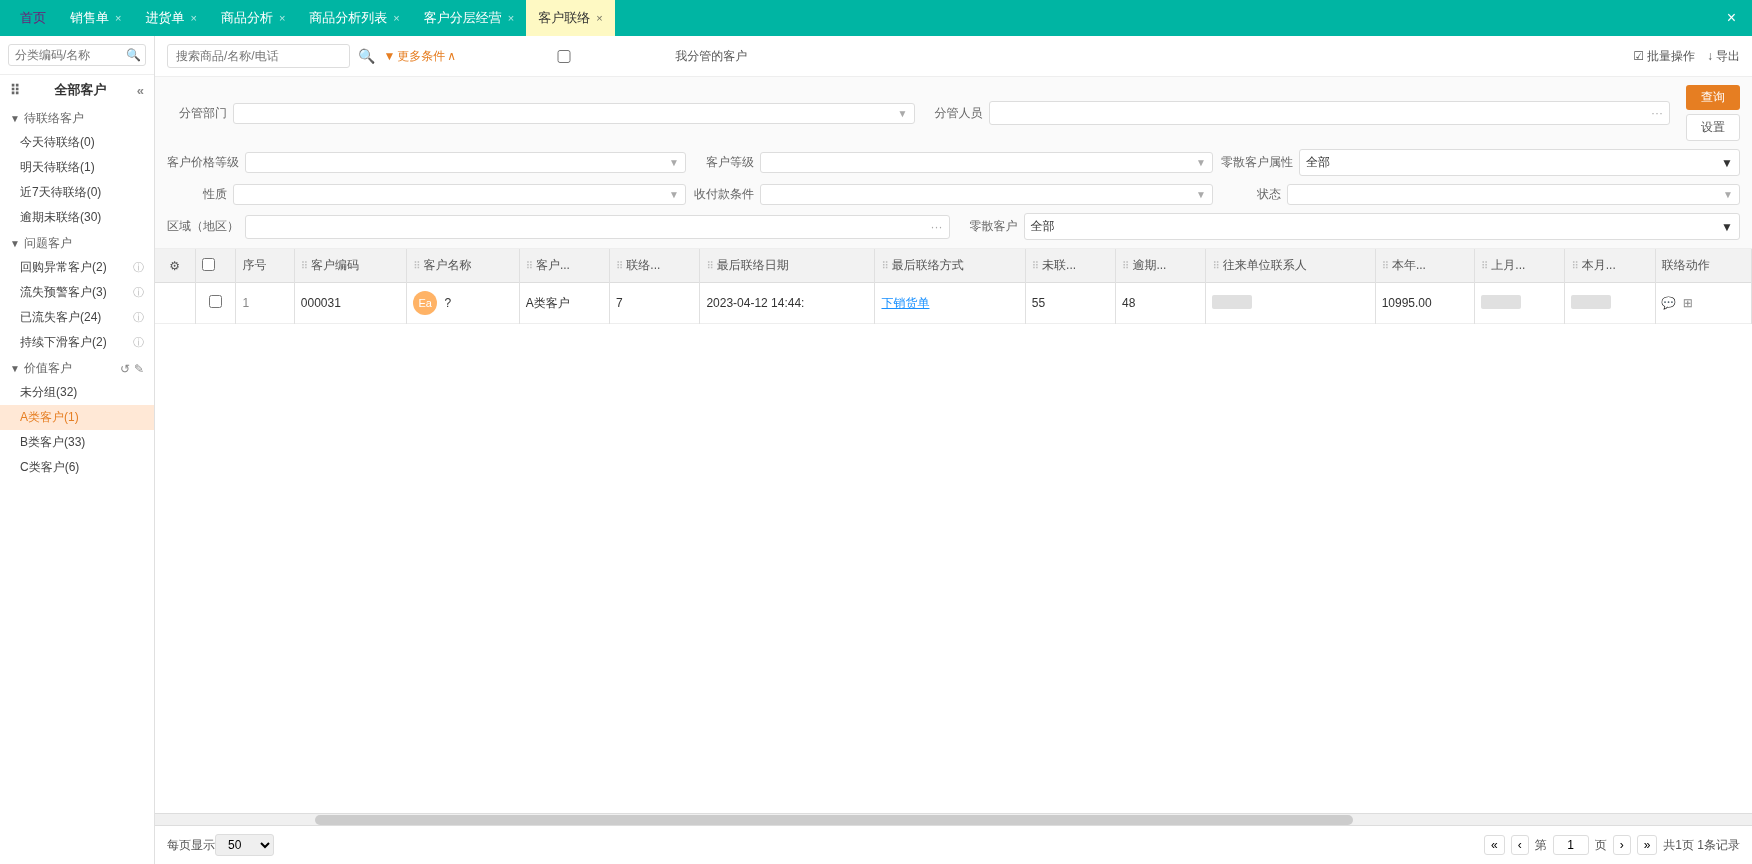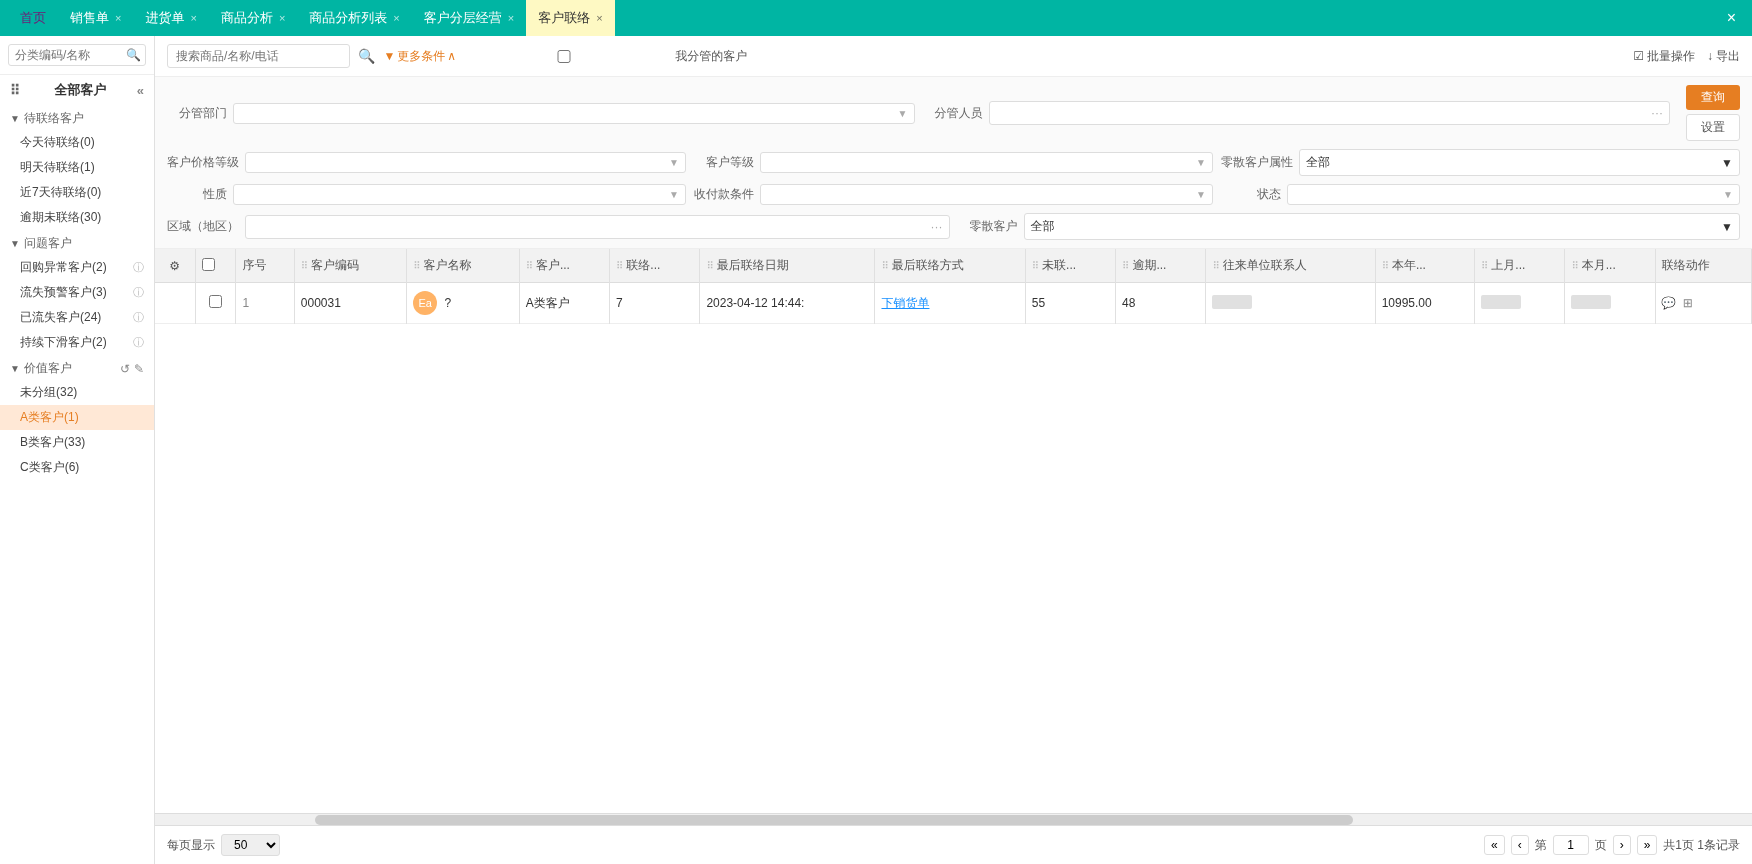--- a/index.html
+++ b/index.html
@@ -299,21 +299,20 @@
       padding: 8px 12px;
       display: flex;
       align-items: center;
       justify-content: space-between;
       background: white;
       flex-shrink: 0;
     }
     .page-size-select {
       display: flex;
       align-items: center;
-      gap: 6px;
       color: #555;
     }
     .page-size-select select {
       border: 1px solid #ddd;
       border-radius: 3px;
       padding: 2px 8px;
       font-size: 12px;
     }
     .pagination {
       display: flex;

